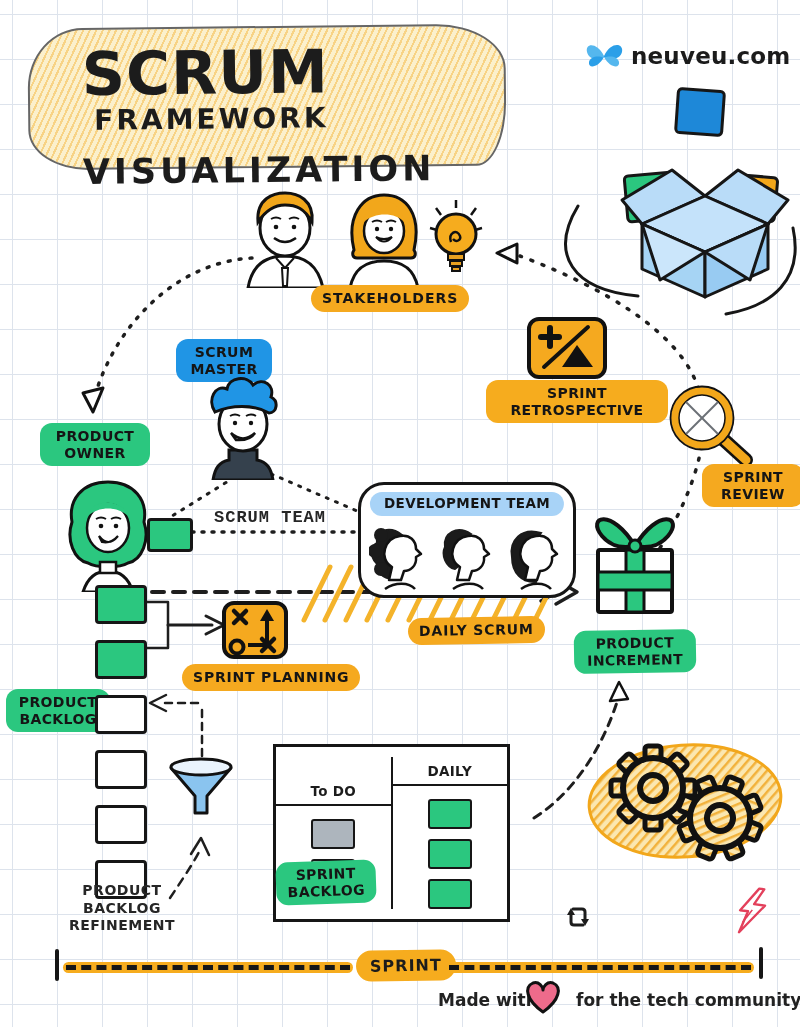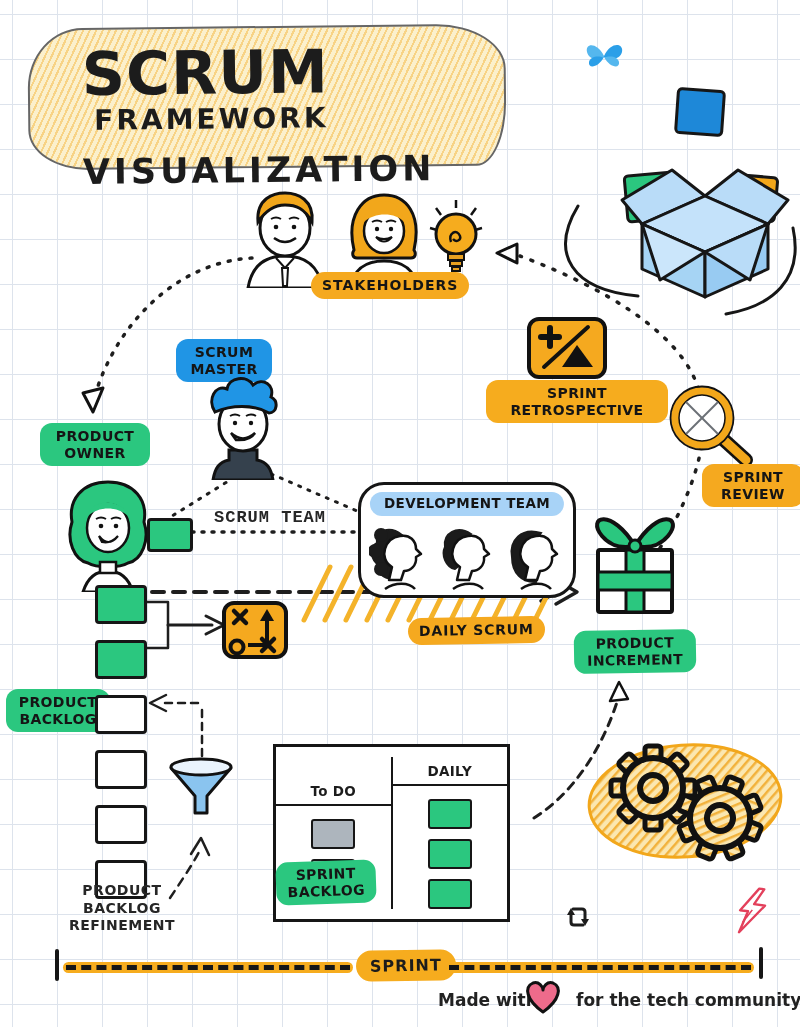--- a/index.html
+++ b/index.html
@@ -126,20 +126,21 @@
     <div class="t-line2">VISUALIZATION</div>
   </div>
 
   <div class="brand">
     <svg width="42" height="36" viewBox="0 0 42 36">
       <path d="M21 18 C14 4 2 5 4 14 C5.5 21 14 23 21 19 Z" fill="#55B7EE"></path>
       <path d="M21 18 C28 3 41 5 39 14 C37.5 21 28 23 21 19 Z" fill="#2B9FE8"></path>
       <path d="M21 19 C15 30 5 31 6 24 C7 19 15 17 21 20 Z" fill="#2B9FE8"></path>
       <path d="M21 19 C27 30 37 31 36 24 C35 19 27 17 21 20 Z" fill="#55B7EE"></path>
     </svg>
+    <span class="brand-name">neuveu.com</span>
   </div>
 
   <svg class="abs" width="186" height="218" viewBox="0 0 186 218" style="left:612px;top:82px">
     <g stroke="#161616" stroke-width="3" stroke-linejoin="round">
       <rect x="65" y="8" width="46" height="44" rx="4" fill="#1E88D8" transform="rotate(4 88 30)"></rect>
       <rect x="14" y="92" width="50" height="46" rx="4" fill="#2BC77F" transform="rotate(-5 39 115)"></rect>
       <rect x="118" y="94" width="46" height="44" rx="4" fill="#F2A71B" transform="rotate(5 141 116)"></rect>
       <polygon points="30,142 93,114 60,88 10,118" fill="#B9DCF8"></polygon>
       <polygon points="156,142 93,114 126,88 176,118" fill="#B9DCF8"></polygon>
       <polygon points="30,142 93,114 156,142 93,170" fill="#C4E2FA"></polygon>
@@ -178,21 +179,21 @@
         <line x1="48" y1="10" x2="43" y2="17"></line>
       <line x1="2" y1="30" x2="9" y2="32"></line>
         <line x1="54" y1="30" x2="47" y2="32"></line>
     </g>
     <circle cx="28" cy="36" r="20" fill="#F6AC1E" stroke="#111" stroke-width="3"></circle>
     <path d="M23 44 C20 35 29 30 32 38 C33.5 42 28 45 25 41" stroke="#111" stroke-width="2.4" fill="none"></path>
     <rect x="20" y="56" width="16" height="6" fill="#E8A020" stroke="#111" stroke-width="2"></rect>
     <rect x="22" y="63" width="12" height="5" fill="#E8A020" stroke="#111" stroke-width="2"></rect>
     <rect x="24" y="69" width="8" height="4" fill="#E8A020" stroke="#111" stroke-width="2"></rect>
   </svg>
-  <div class="pill" style="left:311px;top:272px;border-radius:16px;letter-spacing:1px;">STAKEHOLDERS</div>
+  <div class="pill" style="left:311px;top:285px;border-radius:16px;letter-spacing:1px;">STAKEHOLDERS</div>
 
   <div class="pill blue ml" style="left:176px;top:339px;width:74px;">SCRUM
 MASTER</div>
   <svg class="abs" width="80" height="106" viewBox="0 0 80 106" style="left:203px;top:374px">
     <path d="M26 76 L26 86 C16 88 12 94 10 106 L70 106 C68 94 64 88 54 86 L54 76 Z" fill="#35414D" stroke="#111" stroke-width="3"></path>
     <ellipse cx="40" cy="50" rx="24" ry="27" fill="#fff" stroke="#111" stroke-width="3"></ellipse>
     <path d="M12 38 C4 26 12 10 24 15 C26 3 44 1 50 11 C60 3 72 11 68 23 C76 27 74 39 66 39 C50 30 28 31 12 38 Z" fill="#2095E5" stroke="#111" stroke-width="3"></path>
     <circle cx="32" cy="49" r="2.2" fill="#111"></circle>
       <circle cx="48" cy="49" r="2.2" fill="#111"></circle>
     <path d="M27 42 Q32 39 37 42 M43 42 Q48 39 53 42" stroke="#111" stroke-width="2" fill="none"></path>
@@ -275,20 +276,21 @@
     </div>
 
   <svg class="abs" width="66" height="58" viewBox="0 0 66 58" style="left:222px;top:601px">
     <rect x="2" y="2" width="62" height="54" rx="10" fill="#F5A91F" stroke="#111" stroke-width="4"></rect>
     <path d="M12 10 L24 22 M24 10 L12 22" stroke="#111" stroke-width="4.5" stroke-linecap="round"></path>
     <path d="M40 38 L52 50 M52 38 L40 50" stroke="#111" stroke-width="4.5" stroke-linecap="round"></path>
     <circle cx="15" cy="46" r="6.5" fill="none" stroke="#111" stroke-width="4"></circle>
     <path d="M26 44 H45 V18" fill="none" stroke="#111" stroke-width="4"></path>
     <polygon points="45,8 38,20 52,20" fill="#111"></polygon>
   </svg>
+  <div class="pill" style="left:182px;top:664px;border-radius:15px;letter-spacing:.8px;">SPRINT PLANNING</div>
 
   <div class="pill" style="left:408px;top:617px;border-radius:15px;letter-spacing:.8px;transform:rotate(-1deg);">DAILY SCRUM</div>
   <svg class="abs" width="130" height="122" viewBox="0 0 130 122" style="left:570px;top:500px">
     <path d="M65 46 C42 8 16 16 32 36 C42 48 56 48 65 46 Z" fill="#2BC77F" stroke="#111" stroke-width="4" stroke-linejoin="round"></path>
     <path d="M65 46 C88 8 114 16 98 36 C88 48 74 48 65 46 Z" fill="#2BC77F" stroke="#111" stroke-width="4" stroke-linejoin="round"></path>
     <rect x="28" y="50" width="74" height="62" rx="2" fill="#fff" stroke="#111" stroke-width="4"></rect>
     <rect x="56" y="50" width="18" height="62" fill="#2BC77F" stroke="#111" stroke-width="3"></rect>
     <rect x="28" y="72" width="74" height="18" fill="#2BC77F" stroke="#111" stroke-width="3"></rect>
     <circle cx="65" cy="46" r="6" fill="#2BC77F" stroke="#111" stroke-width="3"></circle>
   </svg>

